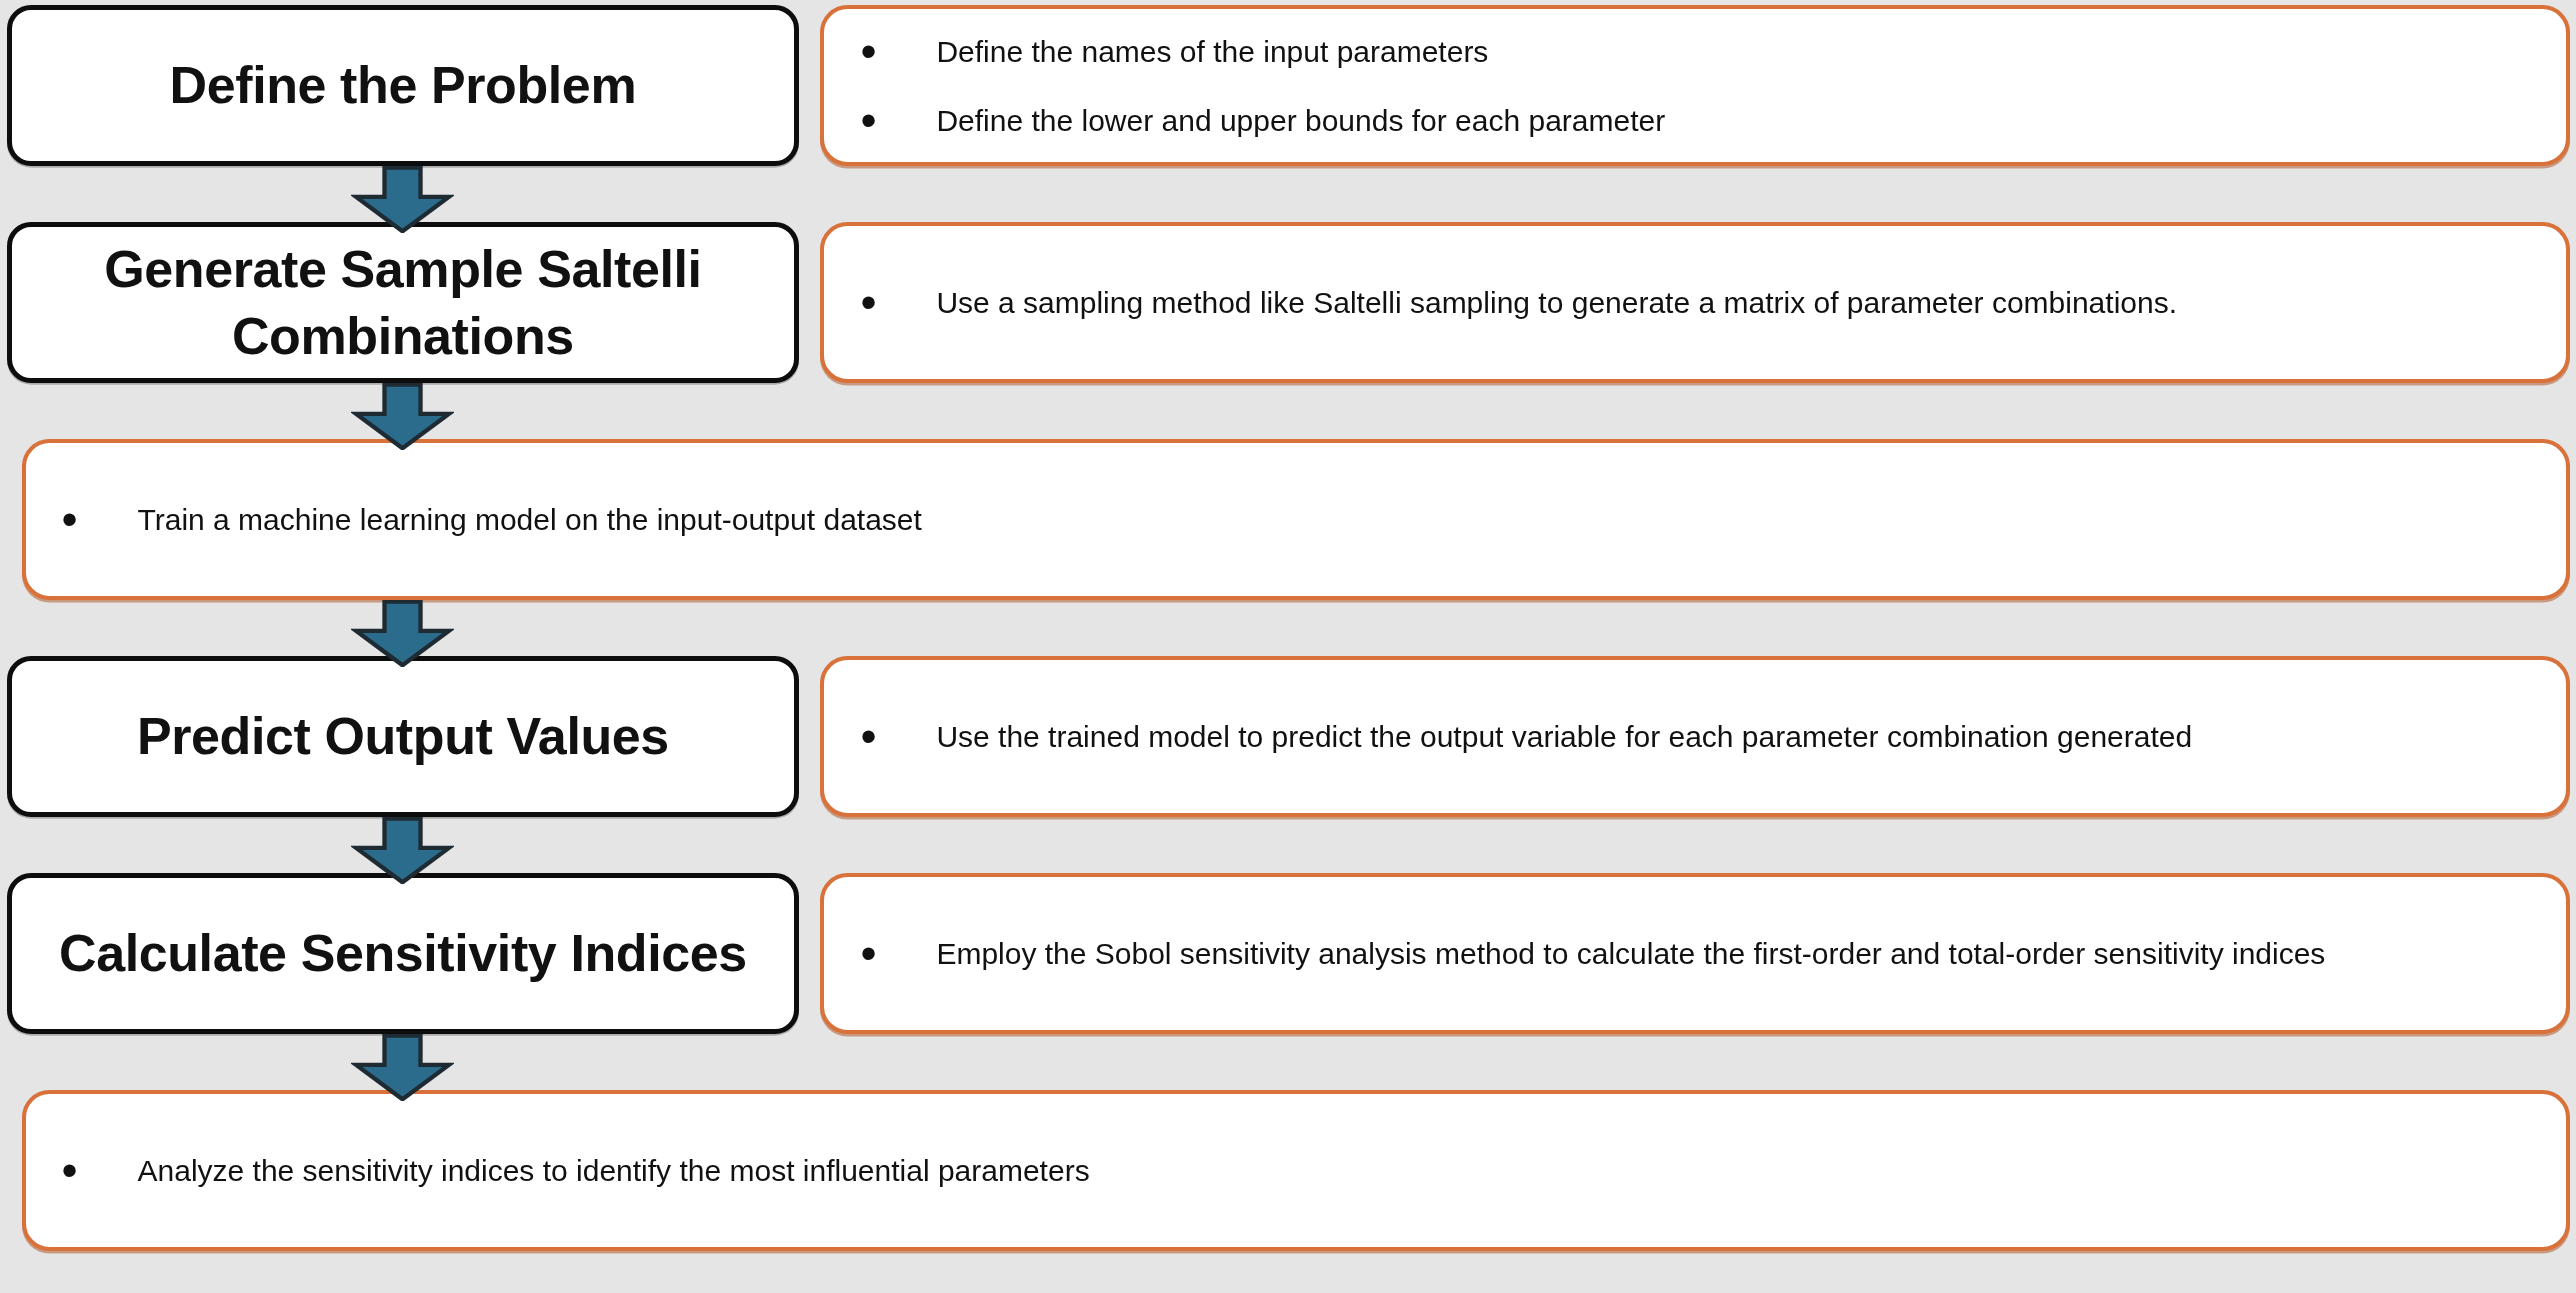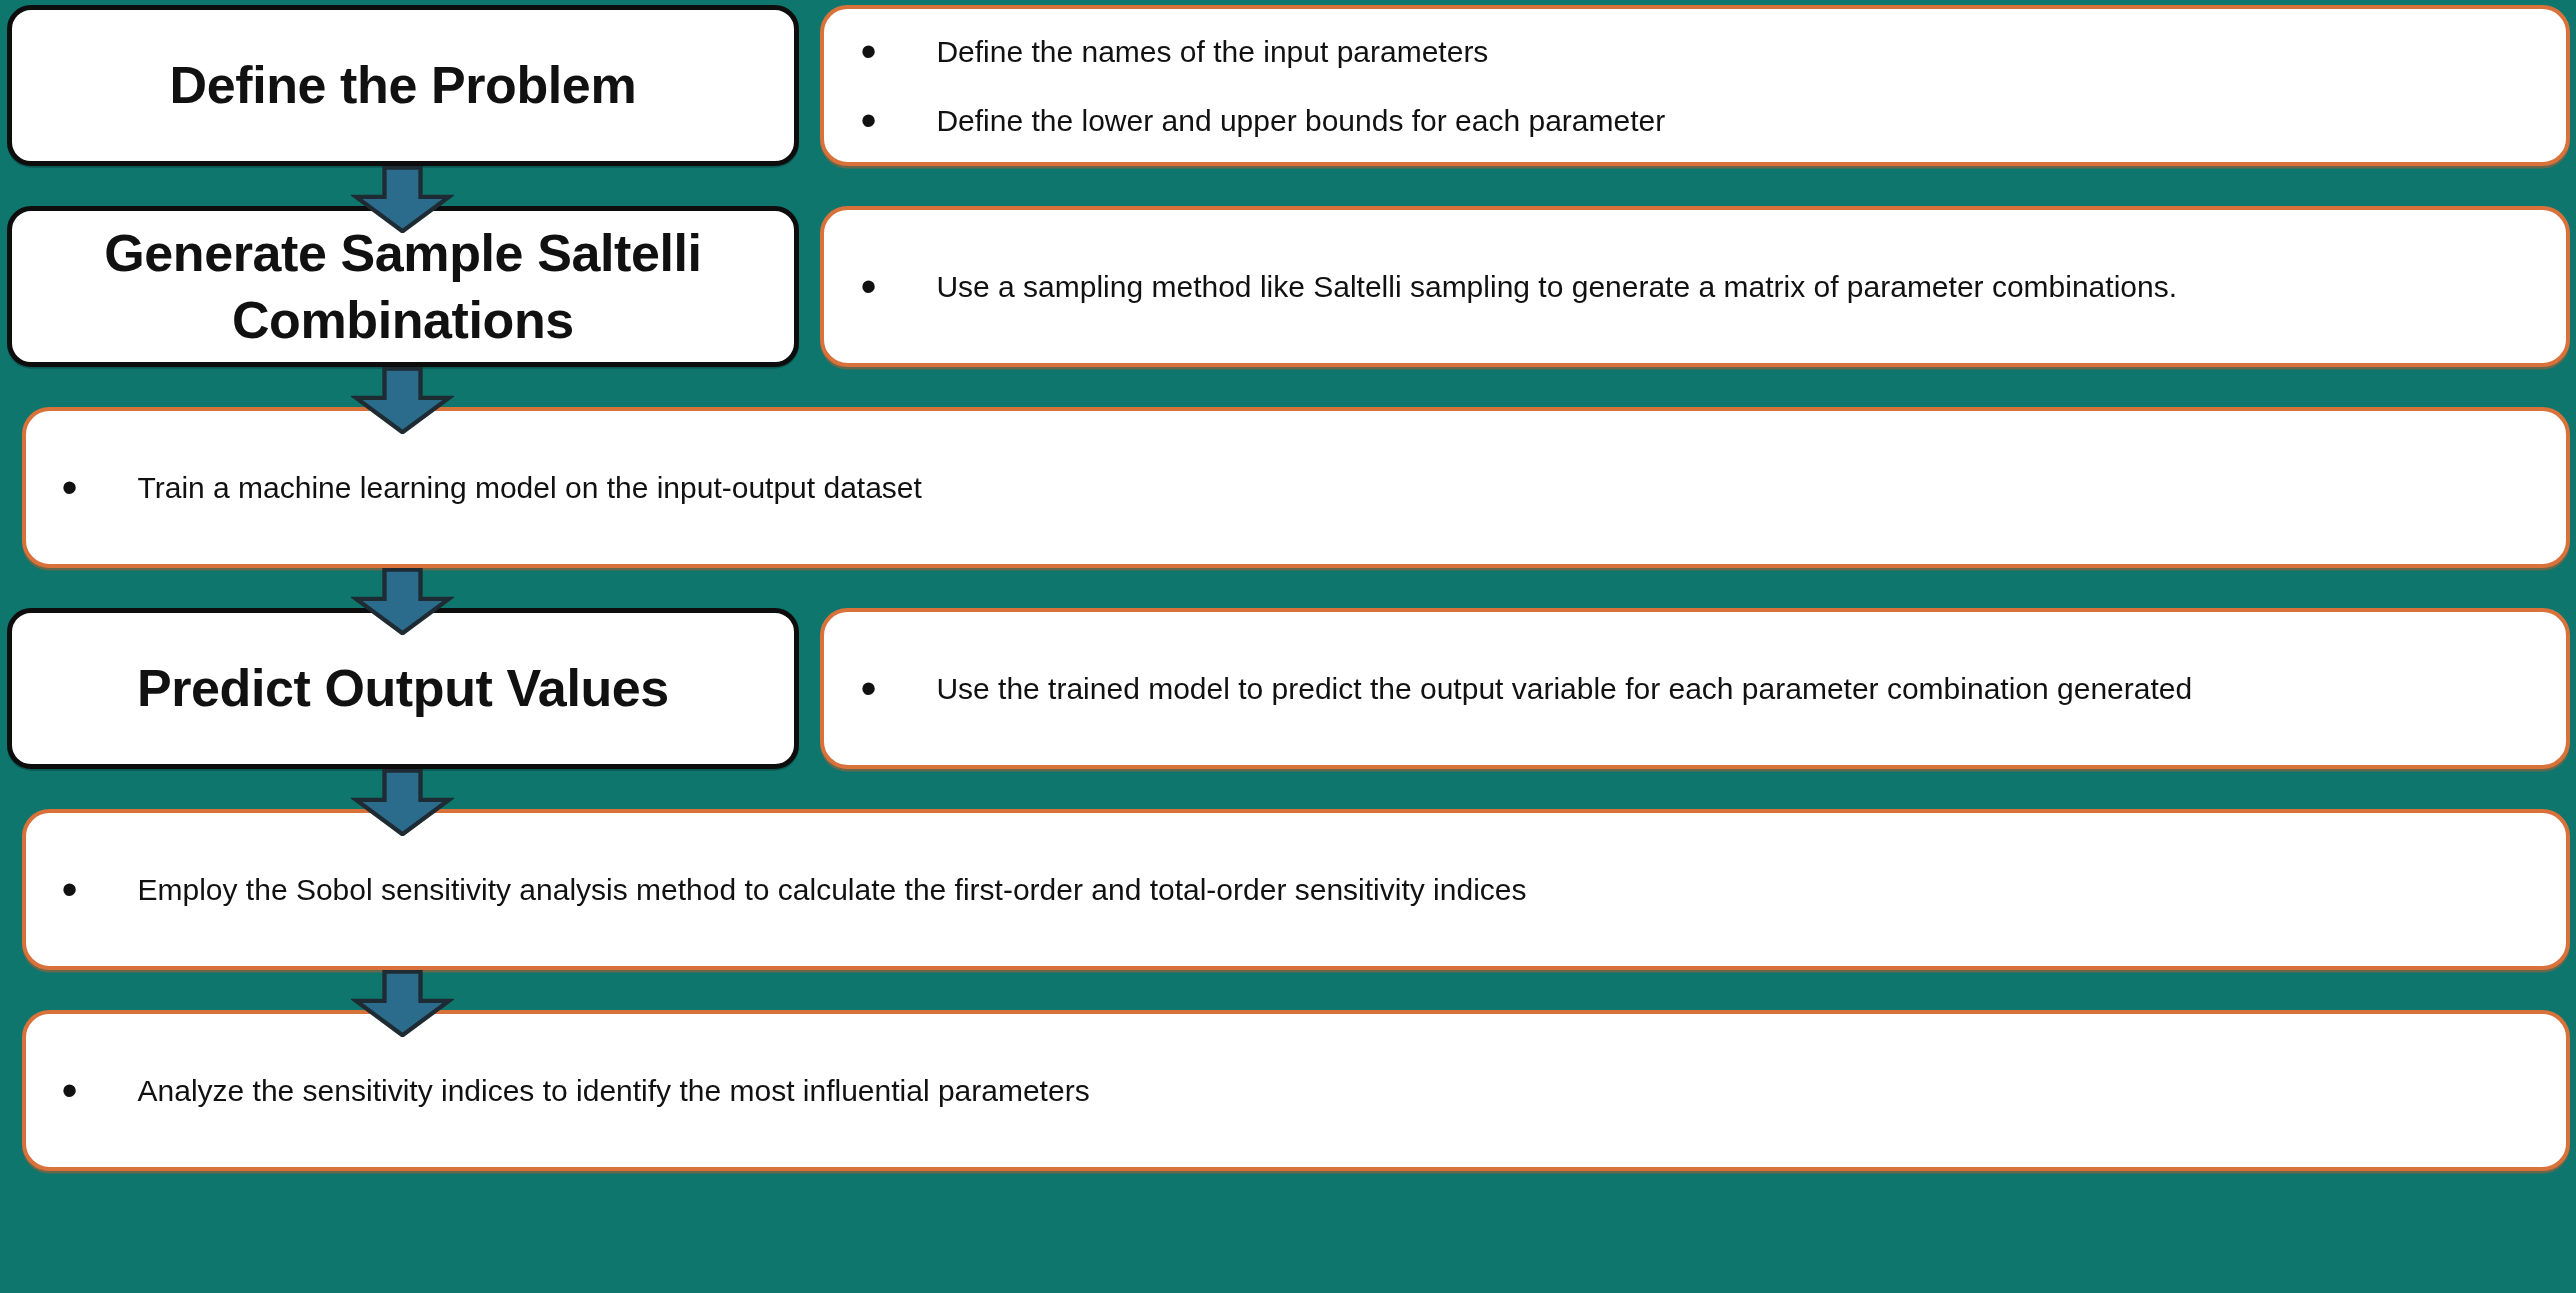--- a/index.html
+++ b/index.html
@@ -5,27 +5,27 @@
   html, body {
     margin: 0;
     padding: 0;
     background: #ffffff;
     font-family: "Liberation Sans", sans-serif;
   }
   #canvas {
     position: relative;
     width: 2576px;
     height: 1293px;
-    background: #0f766e;
+    background: #e5e5e5;
     overflow: hidden;
     box-sizing: border-box;
     padding: 5.2px 6px 0 0;
     display: flex;
     flex-direction: column;
-    gap: 40px;
+    gap: 56px;
   }
   .row {
     position: relative;
     display: flex;
     height: 161px;
     flex: 0 0 161px;
   }
   .title-box {
     box-sizing: border-box;
     margin-left: 6.9px;
@@ -155,20 +155,23 @@
         <span class="bullet-marker">•</span>
         <span class="bullet-text">Use the trained model to predict the output variable for each parameter combination generated</span>
       </div>
     </div>
     <svg class="flow-arrow" viewBox="0 0 120 78" preserveAspectRatio="none">
       <polygon points="39,2 81,2 81,36 114,36 60,76 6,36 39,36"></polygon>
     </svg>
   </div>
 
   <div class="row">
+    <div class="title-box">
+      <span class="title-text">Calculate Sensitivity Indices</span>
+    </div>
     <div class="detail-box">
       <div class="bullet-item">
         <span class="bullet-marker">•</span>
         <span class="bullet-text">Employ the Sobol sensitivity analysis method to calculate the first-order and total-order sensitivity indices</span>
       </div>
     </div>
     <svg class="flow-arrow" viewBox="0 0 120 78" preserveAspectRatio="none">
       <polygon points="39,2 81,2 81,36 114,36 60,76 6,36 39,36"></polygon>
     </svg>
   </div>

